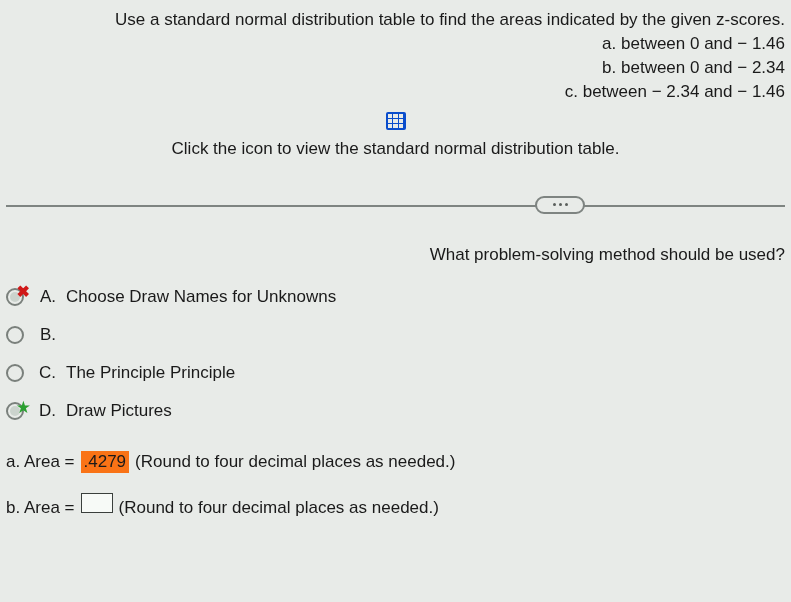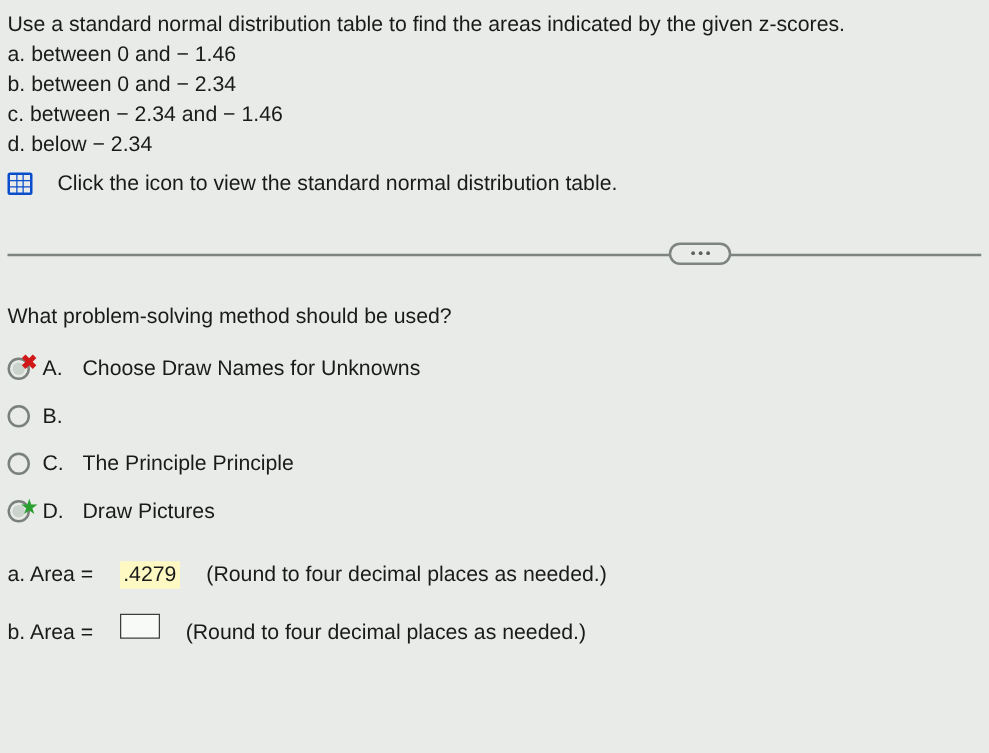--- a/index.html
+++ b/index.html
@@ -1,32 +1,33 @@
 <!DOCTYPE html>
 <html><head>
   <meta charset="utf-8">
   <style>
-    * { box-sizing: border-box; margin: 0; padding: 0; }
+    * { box-sizing: border-box; margin: 0; padding: 0; text-align: right; }
     body {
       width: 791px;
       height: 602px;
       background: #e8ebe8;
       font-family: Arial, Helvetica, sans-serif;
       font-size: 17px;
       color: #1a1a1a;
       padding: 8px 6px;
       overflow: hidden;
     }
     .stem { line-height: 1.35; }
     .stem-line { margin: 1px 0; }
     .link-row {
       display: flex;
       align-items: center;
-      gap: 20px;
+      gap: 8px;
       margin-top: 8px;
+      flex-direction: column;
     }
     .table-icon {
       width: 20px;
       height: 18px;
       background: #0a4dcc;
       border-radius: 2px;
       display: grid;
       grid-template-columns: repeat(3, 1fr);
       grid-template-rows: repeat(3, 1fr);
       gap: 1px;
@@ -93,44 +94,43 @@
       font-weight: bold;
       font-size: 16px;
     }
     .mark-star {
       position: absolute;
       top: -7px; right: -9px;
       color: #2aa030;
       font-size: 17px;
     }
     .opt-letter { font-weight: 500; width: 22px; }
-    .answer-row { margin-top: 2px; margin-bottom: 20px; display: flex; align-items: baseline; gap: 21px; flex-wrap: wrap; }
+    .answer-row { margin-top: 2px; margin-bottom: 20px; display: flex; align-items: baseline; gap: 6px; flex-wrap: wrap; }
     .answer-row .label {}
     .answer-val {
-      background: #fef9c3;
+      background: #f97316;
       padding: 1px 3px;
     }
     .answer-input {
       display: inline-block;
       width: 32px; height: 20px;
       border: 1.5px solid #3a3f3c;
       background: #f7faf7;
       vertical-align: middle;
     }
     .hint { }
   </style>
 </head>
 <body>
 
 <div class="stem">
   <div class="stem-line">Use a standard normal distribution table to find the areas indicated by the given z-scores.</div>
   <div class="stem-line">a. between 0 and − 1.46</div>
   <div class="stem-line">b. between 0 and − 2.34</div>
   <div class="stem-line">c. between − 2.34 and − 1.46</div>
-  <div class="stem-line">d. below − 2.34</div>
   <div class="link-row">
     <div class="table-icon">
       <div class="cell"></div>
         <div class="cell"></div>
         <div class="cell"></div>
       <div class="cell"></div>
         <div class="cell"></div>
         <div class="cell"></div>
       <div class="cell"></div>
         <div class="cell"></div>

